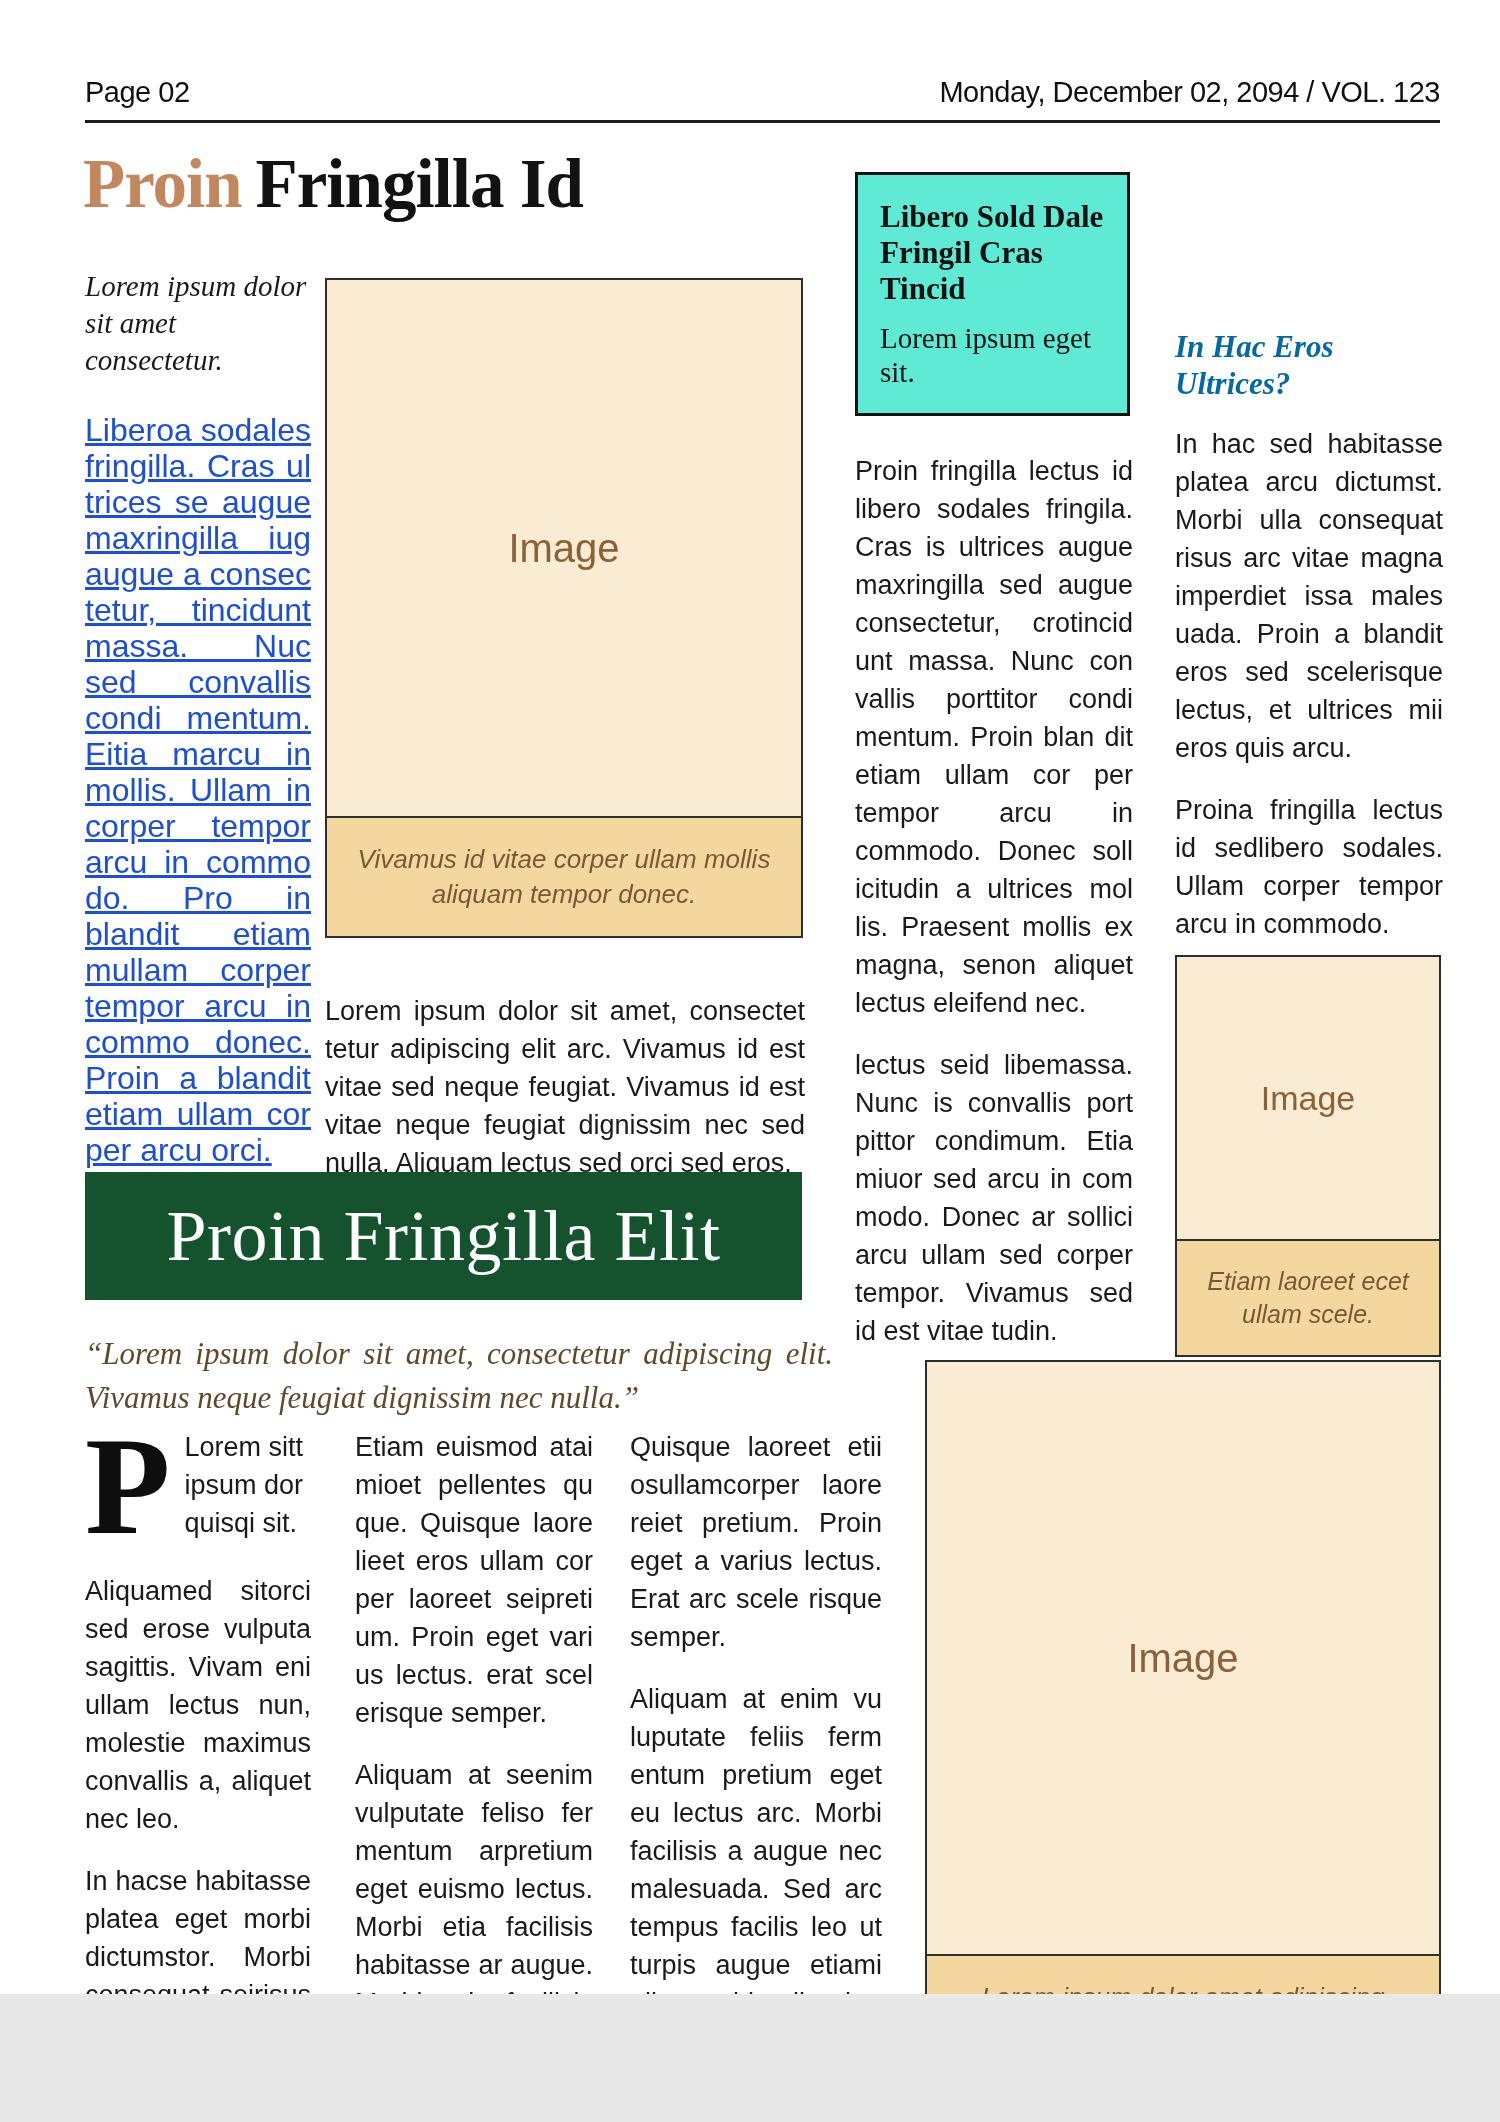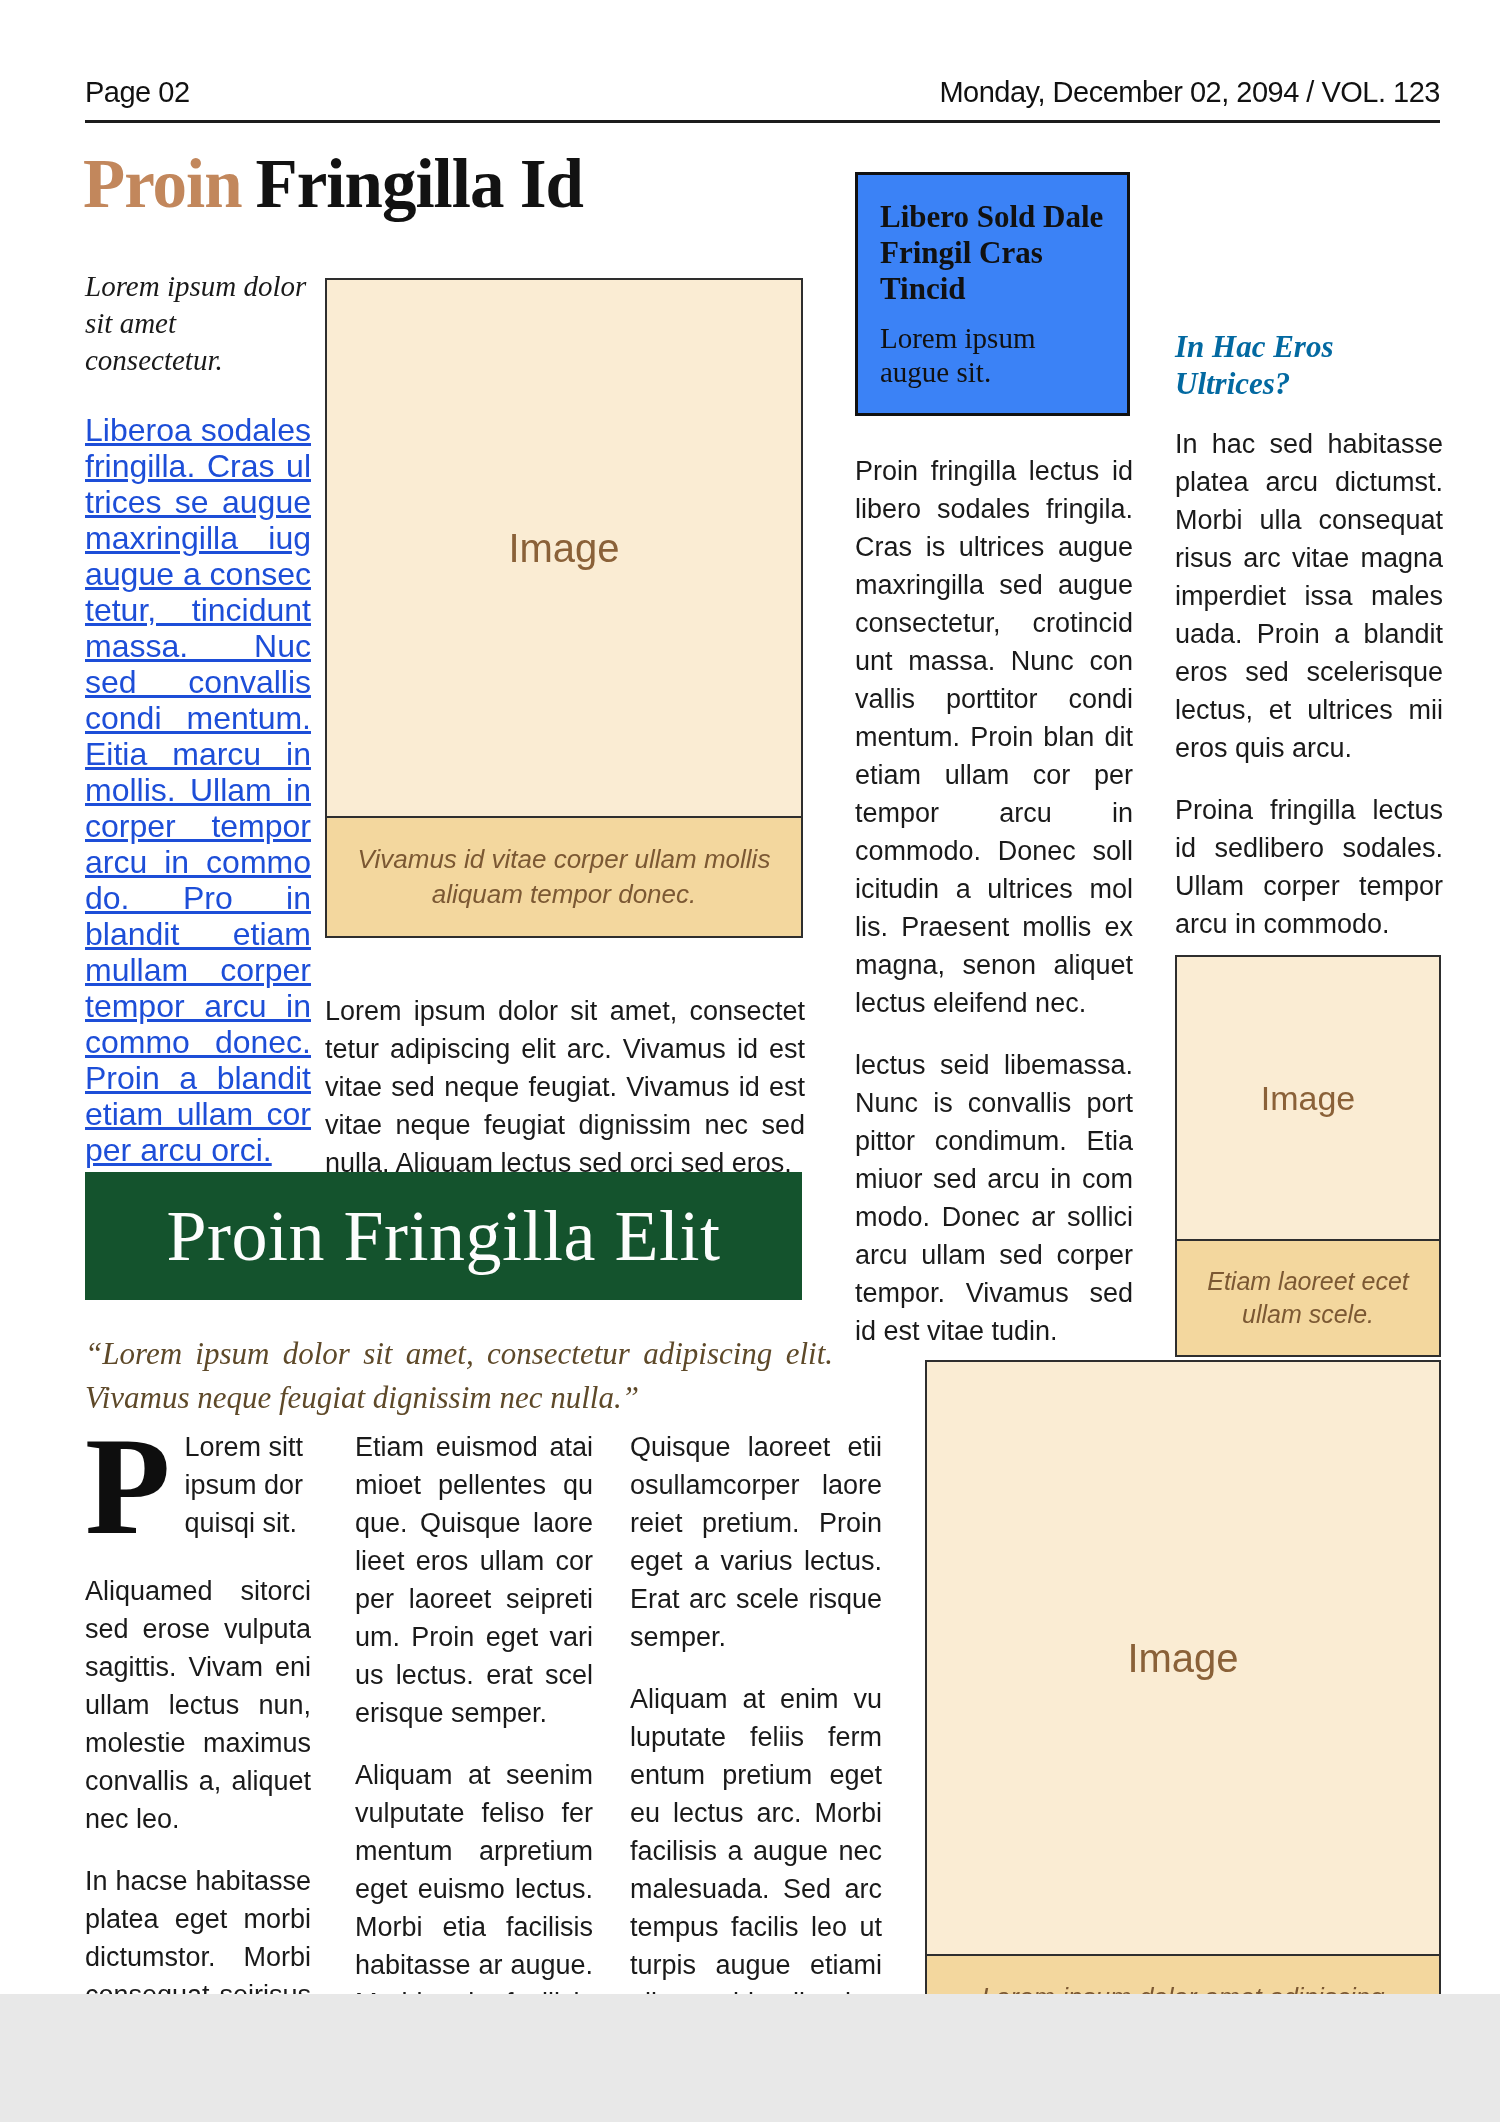--- a/index.html
+++ b/index.html
@@ -39,21 +39,21 @@
   .img-label{color:#8a6138;font-size:40px;}
   .figcap{
     background:#f3d79e;border-top:2px solid #2e2e2e;
     font-style:italic;color:#7b5833;text-align:center;
     font-size:26px;line-height:35px;
     display:flex;align-items:center;justify-content:center;
     box-sizing:border-box;padding:24px 14px;
   }
   
   .boxed{
-    border:3px solid #111;background:#3b82f6;box-sizing:border-box;
+    border:3px solid #111;background:#5eead4;box-sizing:border-box;
     padding:24px 22px;
   }
   .boxed-title{
     font-family:"Liberation Serif",serif;font-weight:700;
     font-size:31px;line-height:36px;color:#111;
   }
   .boxed-sub{
     font-family:"Liberation Serif",serif;
     font-size:29px;line-height:34px;color:#111;margin-top:14px;
   }
@@ -136,21 +136,21 @@
 
   <figure class="abs figure" style="left:925px;top:1360px;width:516px;margin:0;">
     <div class="img-area" style="height:592px;">
       <span class="img-label">Image</span>
     </div>
     <figcaption class="figcap" style="min-height:96px;">Lorem ipsum dolor amet adipiscing vivamus vitae neque.</figcaption>
   </figure>
 
   <div class="abs boxed" style="left:855px;top:172px;width:275px;">
     <div class="boxed-title">Libero Sold Dale Fringil Cras Tincid</div>
-    <div class="boxed-sub">Lorem ipsum augue sit.</div>
+    <div class="boxed-sub">Lorem ipsum eget sit.</div>
   </div>
   <div class="abs" style="left:855px;top:452px;width:278px;">
     <div class="body-text-md">Proin fringilla lectus id libero sodales fringila. Cras is ultrices augue maxringilla sed augue consectetur, crotincid unt massa. Nunc con vallis porttitor condi mentum. Proin blan dit etiam ullam cor per tempor arcu in commodo. Donec soll icitudin a ultrices mol lis. Praesent mollis ex magna, senon aliquet lectus eleifend nec.</div>
     <div class="body-text-md para-gap">lectus seid libemassa. Nunc is convallis port pittor condimum. Etia miuor sed arcu in com modo. Donec ar sollici arcu ullam sed corper tempor. Vivamus sed id est vitae tudin.</div>
   </div>
 
   <div class="abs r-sub" style="left:1175px;top:328px;width:270px;">In Hac Eros Ultrices?</div>
   <div class="abs" style="left:1175px;top:425px;width:268px;">
     <div class="body-text-md">In hac sed habitasse platea arcu dictumst. Morbi ulla consequat risus arc vitae magna imperdiet issa males uada. Proin a blandit eros sed scelerisque lectus, et ultrices mii eros quis arcu.</div>
     <div class="body-text-md para-gap">Proina fringilla lectus id sedlibero sodales. Ullam corper tempor arcu in commodo.</div>

